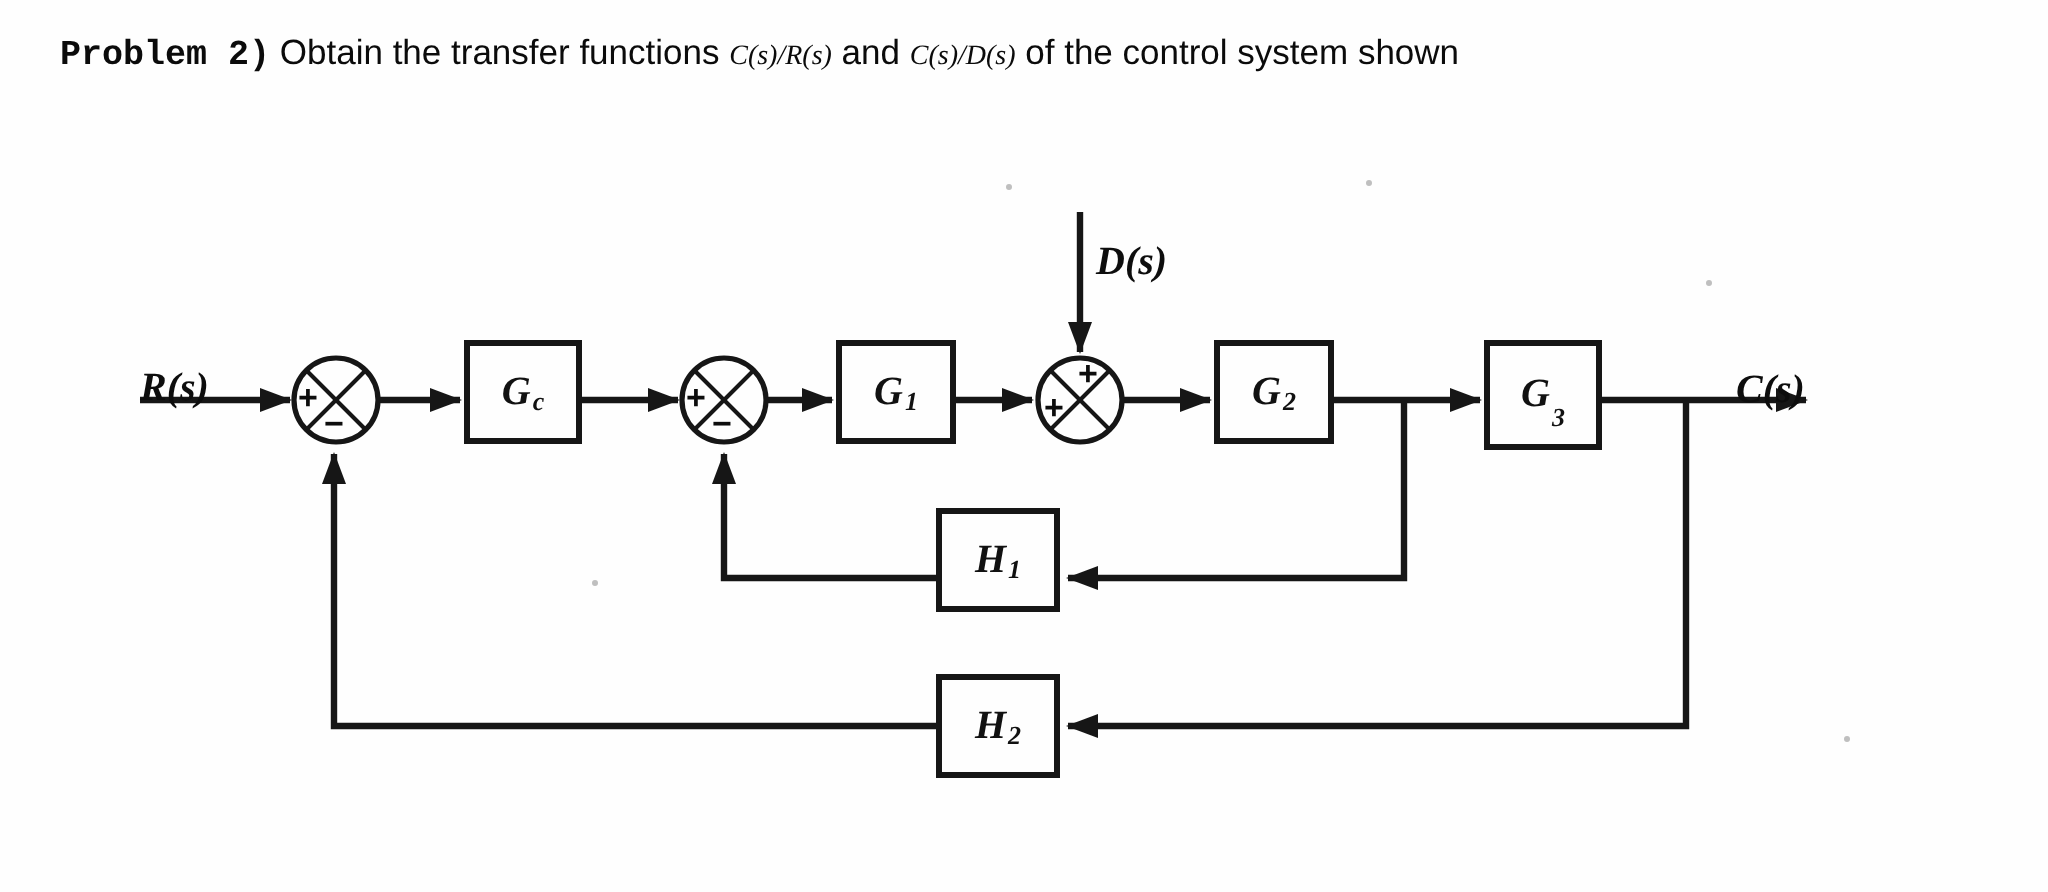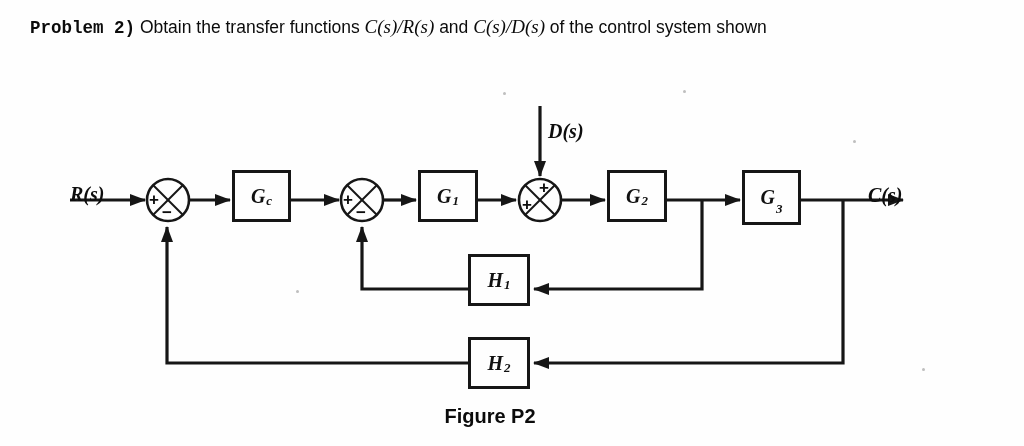--- a/index.html
+++ b/index.html
@@ -12,21 +12,21 @@
     overflow:hidden;
   }
   
   .problem-text{
     position:absolute;left:30px;top:12px;width:920px;margin:0;
     font-size:17.5px;line-height:29px;color:#0b0b0b;
   }
   .problem-text .bold{font-weight:bold;font-family:Liberation Mono, monospace;}
   .math{
     font-family:"Liberation Serif",serif;
-    font-style:italic;font-size:19px;
+    font-style:italic;font-size:14px;
   }
   
   .diagram{position:absolute;left:0;top:0;width:1024px;height:446px;}
   .wires{position:absolute;left:0;top:0;}
   .block{
     position:absolute;
     border:3px solid #161616;background:#fefefe;
     display:flex;align-items:center;justify-content:center;
     font-family:"Liberation Serif",serif;font-style:italic;font-weight:bold;
     font-size:20px;color:#111;
@@ -124,21 +124,20 @@
     <span class="siglabel" style="left:548px;top:96px;">D(s)</span>
     <span class="siglabel" style="left:868px;top:160px;">C(s)</span>
 
     <span class="sign" style="left:154px;top:199px;">+</span>
     <span class="sign" style="left:167px;top:212px;">−</span>
     <span class="sign" style="left:348px;top:199px;">+</span>
     <span class="sign" style="left:361px;top:212px;">−</span>
     <span class="sign" style="left:527px;top:204px;">+</span>
     <span class="sign" style="left:544px;top:187px;">+</span>
 
-    <div class="caption">Figure P2</div>
 
     <div class="speck" style="left:503px;top:92px;"></div>
     <div class="speck" style="left:683px;top:90px;"></div>
     <div class="speck" style="left:853px;top:140px;"></div>
     <div class="speck" style="left:296px;top:290px;"></div>
     <div class="speck" style="left:922px;top:368px;"></div>
   </div>
 </div>
 
 </body></html>

